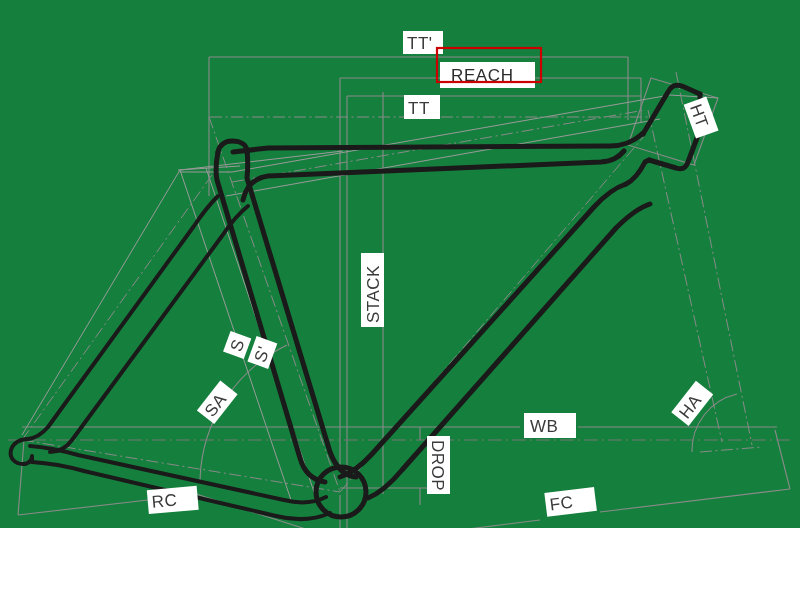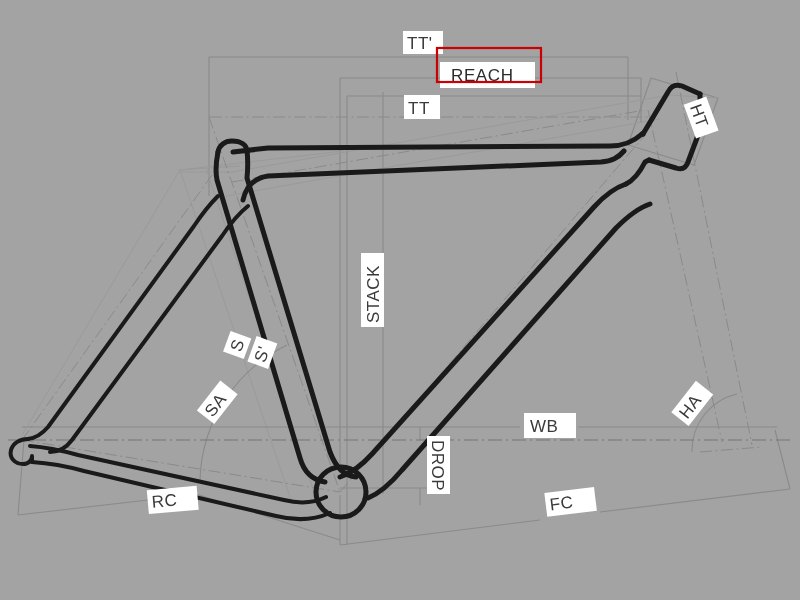--- a/index.html
+++ b/index.html
@@ -6,22 +6,22 @@
     margin: 0;
     padding: 0;
     background: #ffffff;
   }
   body {
     font-family: "Liberation Sans", sans-serif;
   }
   #diagram-root {
     position: relative;
     width: 800px;
-    height: 600px;
-    background: #a3a3a3;
+    height: 528px;
+    background: #15803d;
     overflow: hidden;
   }
   #geometry-svg {
     display: block;
     width: 800px;
     height: 600px;
   }
   .frame-tube {
     fill: none;
     stroke: #1a1a1a;

